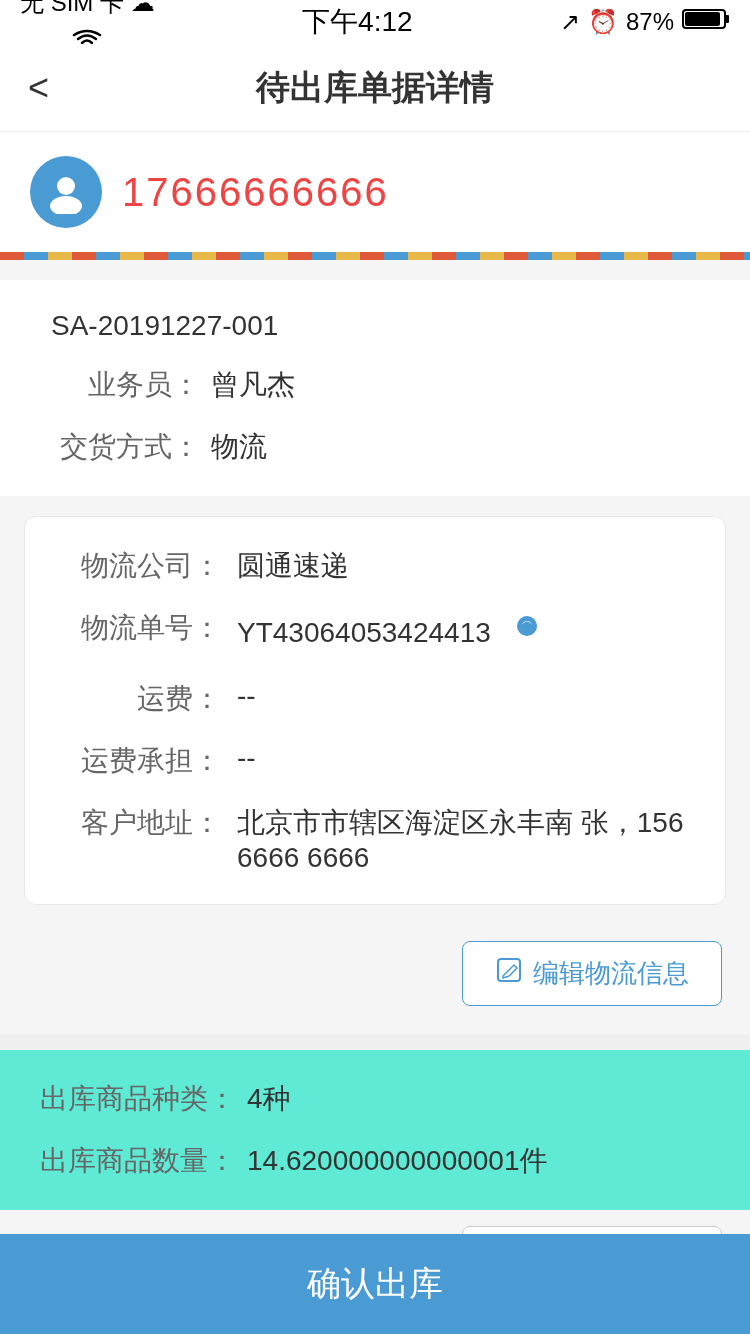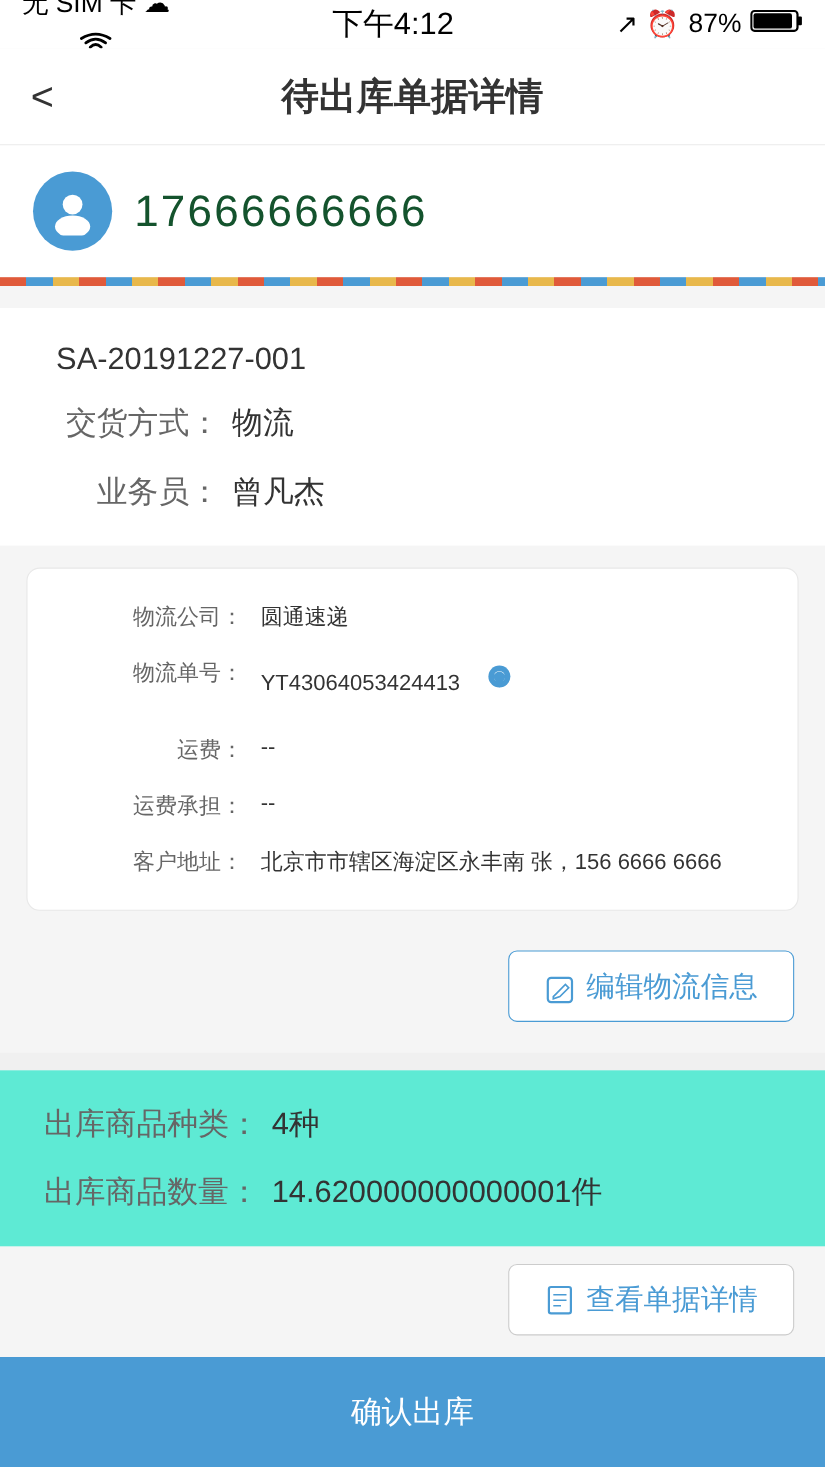--- a/index.html
+++ b/index.html
@@ -71,21 +71,21 @@
       border-radius: 50%;
       background: #4a9bd4;
       display: flex;
       align-items: center;
       justify-content: center;
     }
     .avatar svg { width: 44px; height: 44px; }
     .customer-phone {
       font-size: 40px;
       font-weight: 500;
-      color: #14532d;
+      color: #ef4444;
       letter-spacing: 2px;
     }
 
     
     .dashed-divider {
       height: 8px;
       background: repeating-linear-gradient(
         to right,
         #e05a3a 0px, #e05a3a 24px,
         #4a9bd4 24px, #4a9bd4 48px,
@@ -124,21 +124,21 @@
       background: #fff;
       margin: 20px 24px;
       border-radius: 12px;
       border: 1px solid #e8e8e8;
       padding: 30px 36px;
     }
     .logistics-row {
       display: flex;
       align-items: flex-start;
       margin-bottom: 24px;
-      font-size: 20px;
+      font-size: 28px;
     }
     .logistics-row:last-child { margin-bottom: 0; }
     .logistics-label {
       color: #666;
       min-width: 160px;
       text-align: right;
       flex-shrink: 0;
     }
     .logistics-value {
       color: #333;
@@ -155,21 +155,21 @@
       justify-content: flex-end;
       padding: 16px 28px 28px;
     }
     .btn-edit-inner {
       border: 1px solid #4a9bd4;
       border-radius: 8px;
       padding: 14px 32px;
       color: #4a9bd4;
       font-size: 26px;
       display: flex;
-      align-items: flex-end;
+      align-items: flex-start;
       gap: 10px;
       cursor: pointer;
       background: #fff;
     }
 
     
     .section-divider {
       height: 16px;
       background: #f0f0f0;
     }
@@ -213,21 +213,21 @@
       width: 750px;
       height: 100px;
       background: #4a9bd4;
       display: flex;
       align-items: center;
       justify-content: center;
       cursor: pointer;
     }
     .confirm-bar span {
       color: #fff;
-      font-size: 28px;
+      font-size: 34px;
       font-weight: 500;
     }
   </style>
 </head>
 <body>
 
 <div class="status-bar">
   <div class="status-left">
     <span>无 SIM 卡  ☁</span>
     <span>
@@ -272,26 +272,26 @@
     <span class="customer-phone">17666666666</span>
   </div>
 
   <div class="dashed-divider"></div>
 
   <div class="info-section">
     <div class="info-row">
       <span class="info-value">SA-20191227-001</span>
     </div>
     <div class="info-row">
+      <span class="info-label">业务员：</span>
+      <span class="info-value">曾凡杰</span>
+    </div>
+    <div class="info-row">
       <span class="info-label">交货方式：</span>
       <span class="info-value">物流</span>
-    </div>
-    <div class="info-row">
-      <span class="info-label">业务员：</span>
-      <span class="info-value">曾凡杰</span>
     </div>
   </div>
 
   <div class="logistics-card">
     <div class="logistics-row">
       <span class="logistics-label">物流公司：</span>
       <span class="logistics-value">圆通速递</span>
     </div>
     <div class="logistics-row">
       <span class="logistics-label">物流单号：</span>

